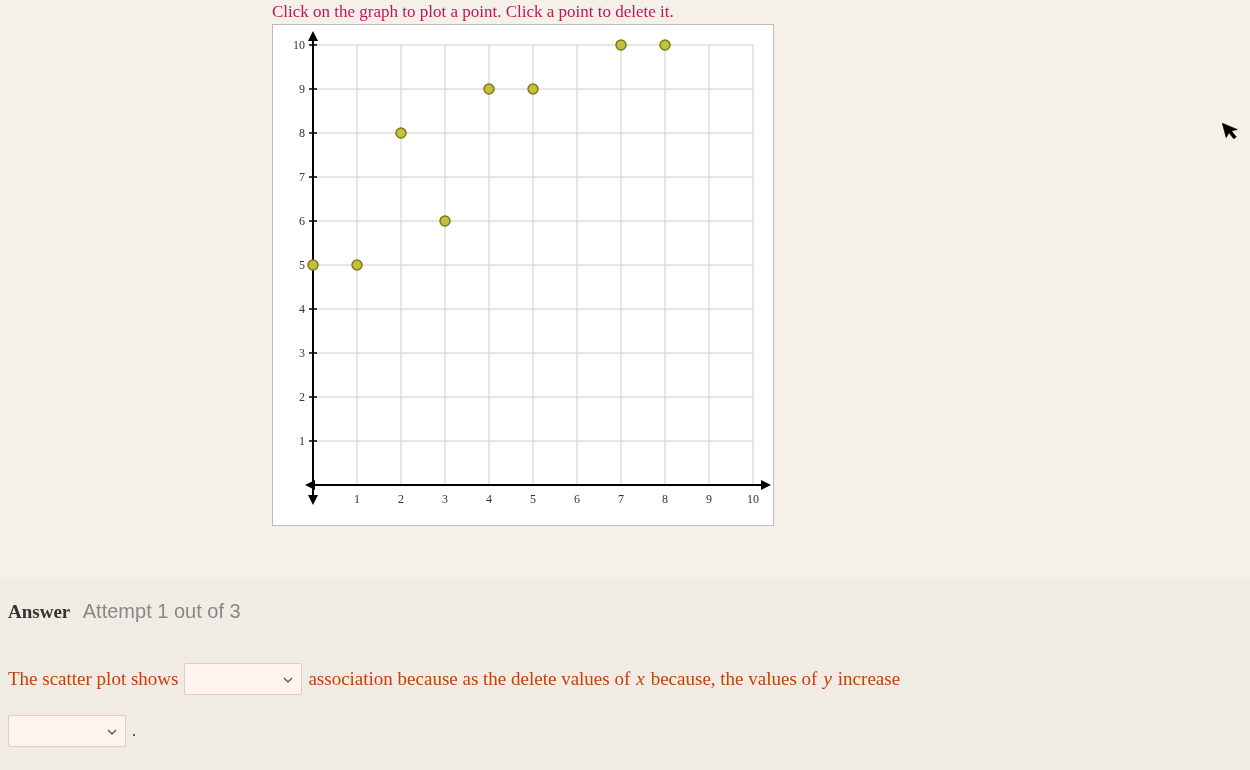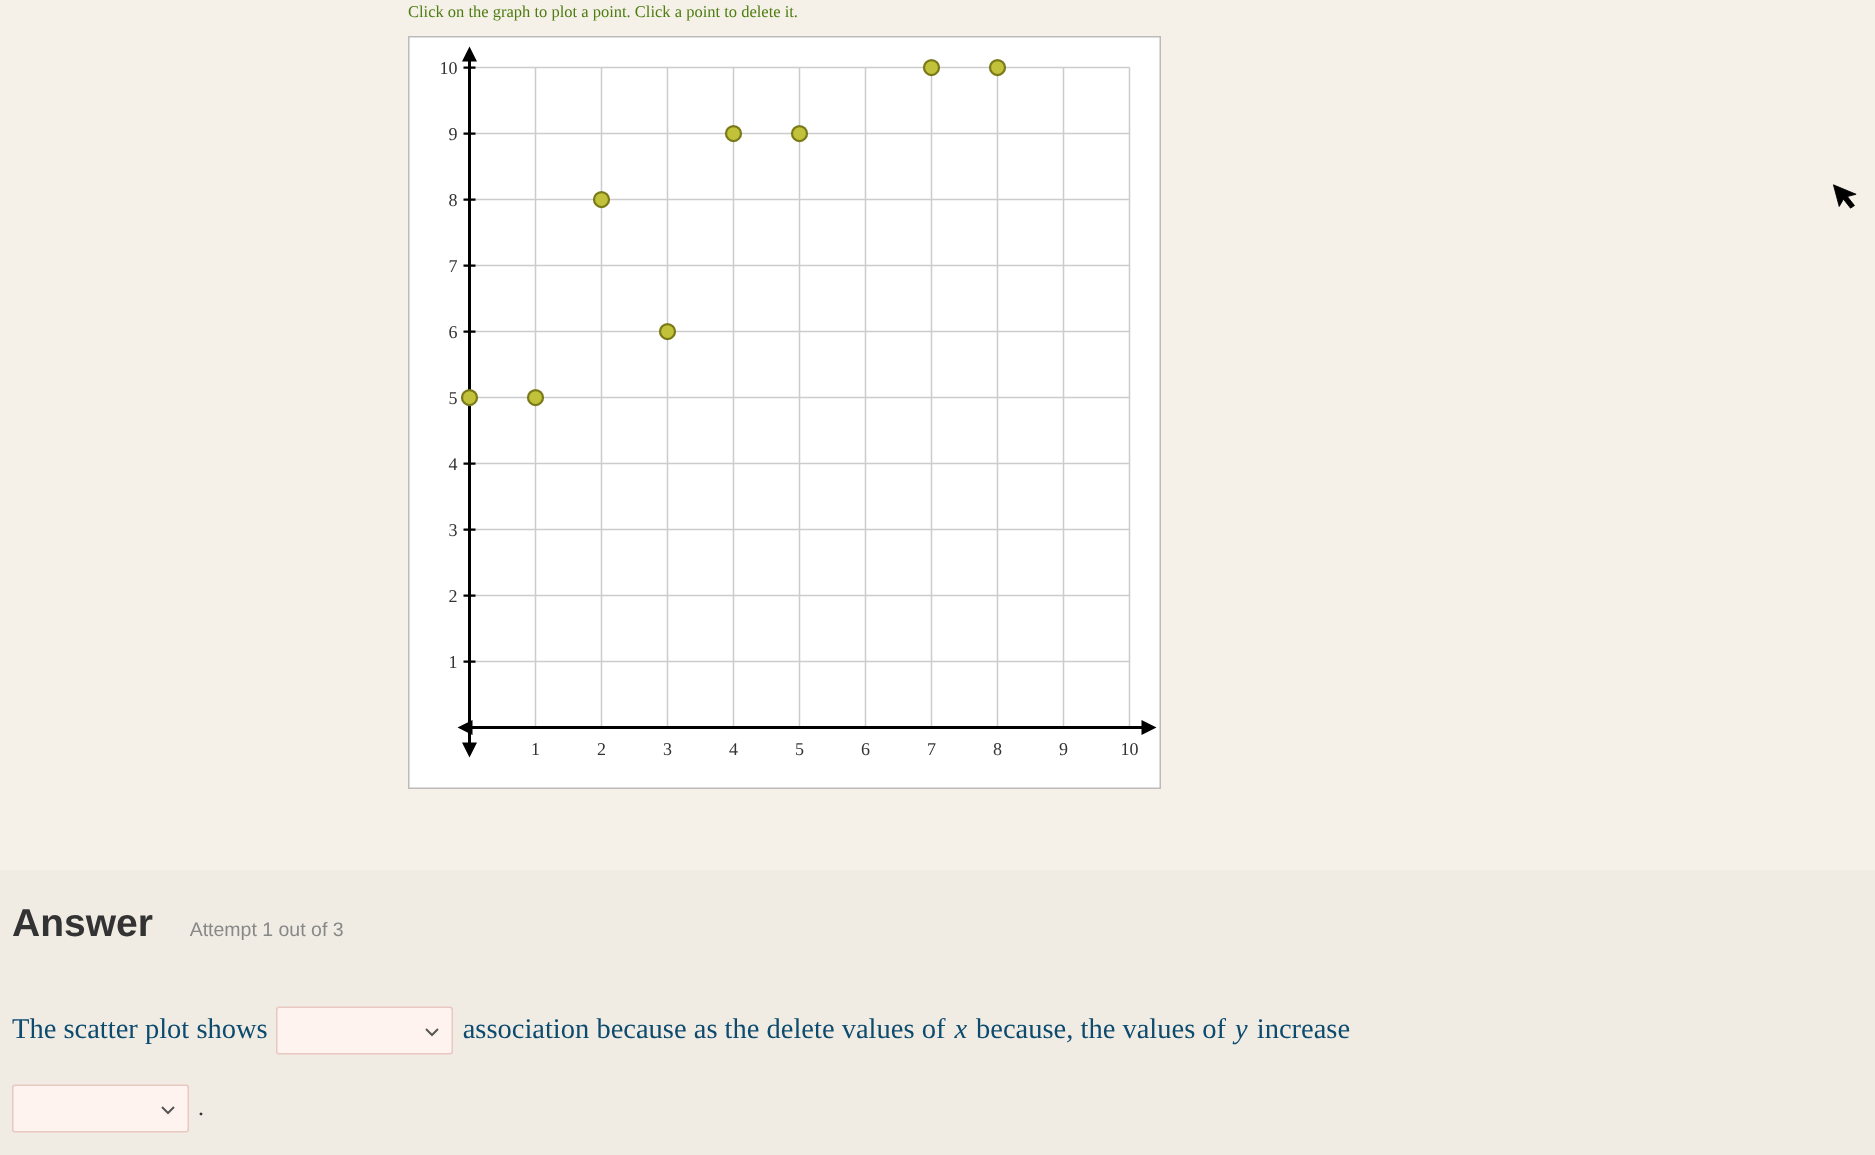--- a/index.html
+++ b/index.html
@@ -10,22 +10,22 @@
       color: #333;
       width: 1250px;
       height: 770px;
       position: relative;
       overflow: hidden;
     }
     .instruction {
       position: absolute;
       left: 272px;
       top: 2px;
-      font-size: 11px;
-      color: #4d7c0f;
+      font-size: 17px;
+      color: #be185d;
     }
     .graph-container {
       position: absolute;
       left: 272px;
       top: 24px;
       width: 500px;
       height: 500px;
       background: #fff;
       border: 1px solid #bbb;
     }
@@ -43,33 +43,33 @@
       background: #f0ece4;
     }
     .answer-line {
       padding-left: 8px;
       font-size: 18px;
       color: #444;
     }
     .answer-label {
       font-weight: bold;
       color: #333;
-      font-family: Liberation Sans, sans-serif;
-      font-size: 26px;
+      font-family: Liberation Serif, serif;
+      font-size: 19px;
     }
     .attempt {
       color: #888;
-      font-size: 13px;
-      margin-left: 20px;
+      font-size: 20px;
+      margin-left: 8px;
       font-family: 'Trebuchet MS', Arial, sans-serif;
     }
     .sentence-row {
       padding-left: 8px;
       font-size: 19px;
-      color: #0c4a6e;
+      color: #c2410c;
       margin-top: 40px;
       display: flex;
       align-items: center;
       flex-wrap: wrap;
       gap: 6px;
     }
     .select-box {
       display: inline-flex;
       align-items: center;
       background: #fff3ef;

